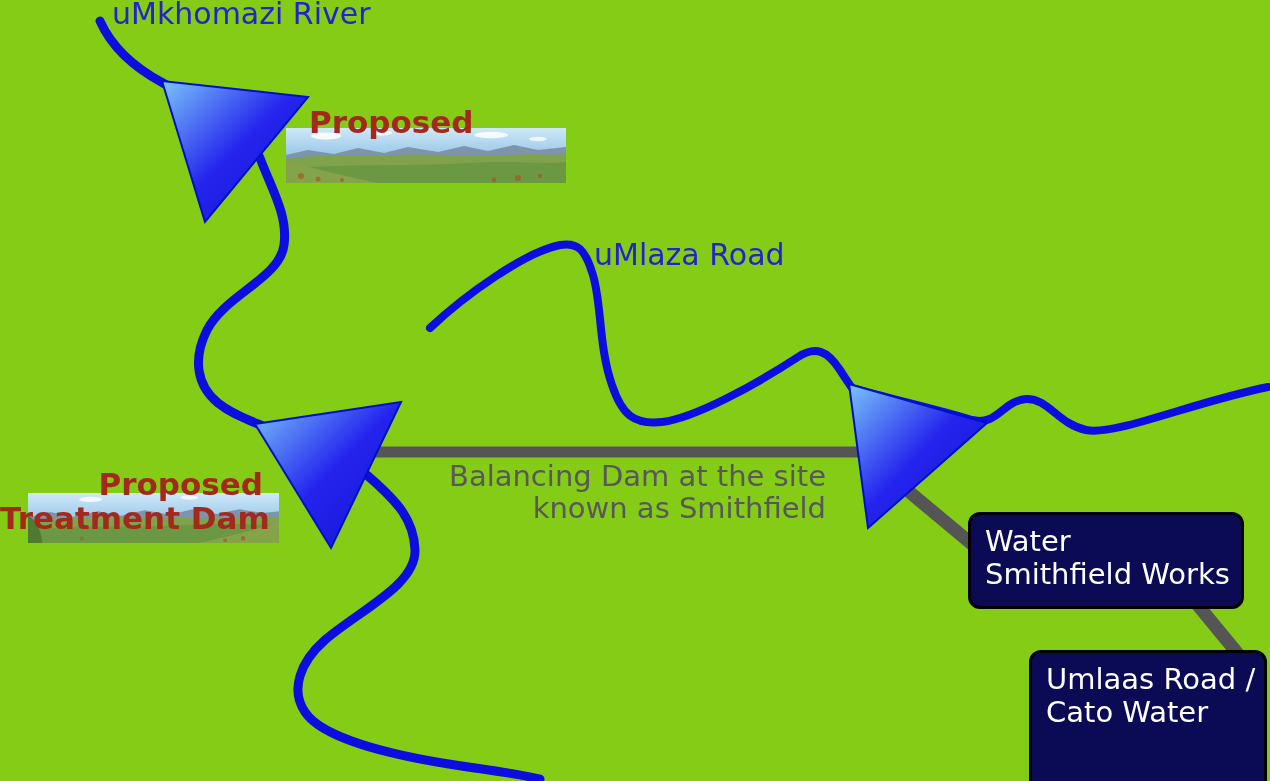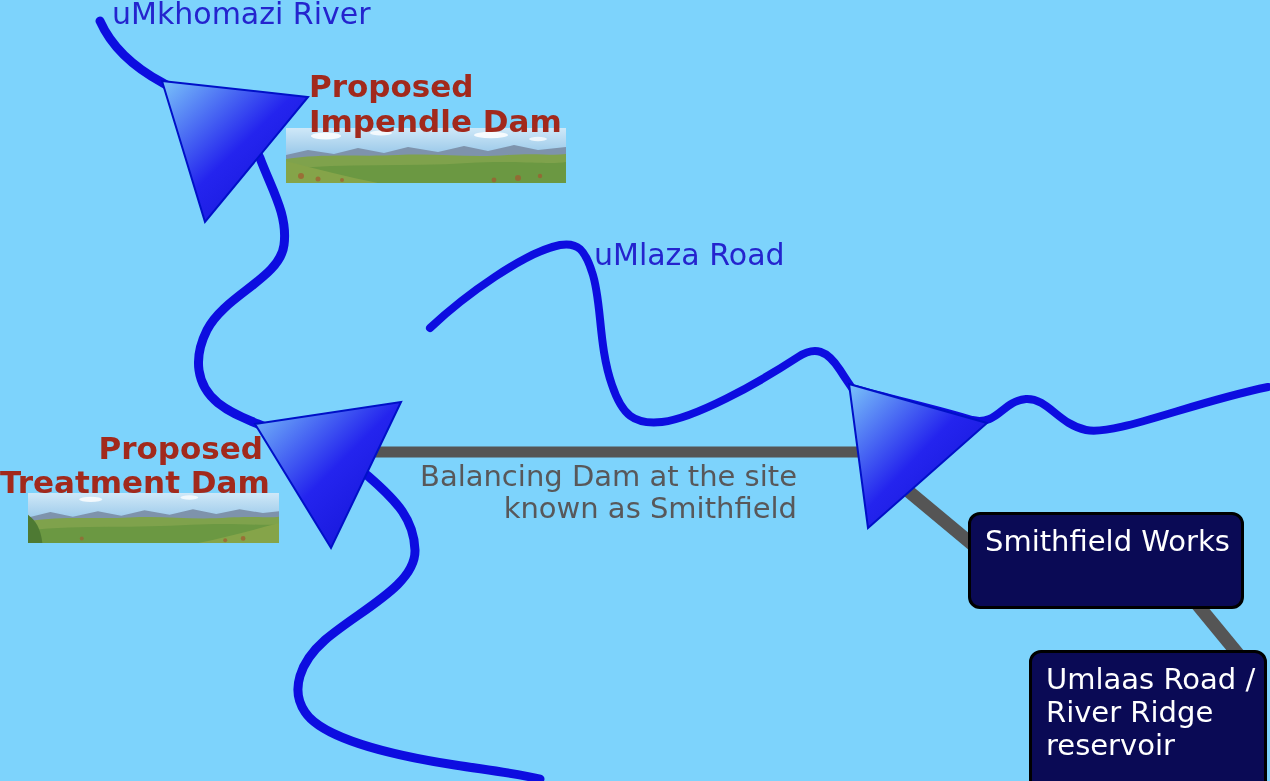--- a/index.html
+++ b/index.html
@@ -1,25 +1,25 @@
 <!DOCTYPE html>
 <html><head>
 <meta charset="utf-8">
 <style>
   html,body{margin:0;padding:0;background:#fff;}
   .canvas{
-    position:relative;width:1270px;height:781px;background:#7dd3fc;overflow:hidden;
+    position:relative;width:1270px;height:781px;background:#84cc16;overflow:hidden;
     font-family:"DejaVu Sans","Liberation Sans",sans-serif;
   }
   .layer{position:absolute;left:0;top:0;width:1270px;height:781px;}
   .svg-layer{z-index:2;}
   .photo{position:absolute;z-index:1;}
   .label{position:absolute;white-space:nowrap;z-index:3;}
   .river-label{color:#2424CE;font-size:30px;}
-  .dam-label{color:#A2291C;font-weight:bold;font-size:31px;line-height:35px;}
+  .dam-label{color:#A2291C;font-weight:bold;font-size:31px;line-height:35px;margin-top:36px;}
   .dam-label div{white-space:nowrap;}
   .smithfield{text-align:right;line-height:34px;}
   .gray-label{color:#58585A;font-size:29px;line-height:32px;text-align:right;}
   .navy-box{
     position:absolute;z-index:4;box-sizing:border-box;
     background:#0A0A55;border:3px solid #000000;border-radius:12px;
     color:#FFFFFF;font-size:29px;line-height:33px;padding:10px 14px;
   }
   .navy-box div{white-space:nowrap;}
 </style>
@@ -116,36 +116,35 @@
     <polygon points="255,424 401,402 331,548" fill="url(#tri)" stroke="#0010C8" stroke-width="2"></polygon>
     <polygon points="849,384 987,423 868,528" fill="url(#tri)" stroke="#0010C8" stroke-width="2"></polygon>
   </svg>
 
   <div class="label river-label" style="left:112px;top:-4px;">uMkhomazi River</div>
 
   <div class="label river-label" style="left:594px;top:237px;">uMlaza Road</div>
 
   <div class="label dam-label" style="left:309px;top:69px;">
     <div>Proposed</div>
-    <div>Impendle Dam</div>
   </div>
 
   <div class="label dam-label smithfield" style="left:0px;top:431px;width:263px;">
     <div>Proposed</div>
     <div>Treatment Dam</div>
   </div>
 
-  <div class="label gray-label" style="left:397px;top:460px;width:400px;">
+  <div class="label gray-label" style="left:426px;top:460px;width:400px;">
     <div>Balancing Dam at the site</div>
     <div>known as Smithfield</div>
   </div>
 
   <div class="navy-box" style="left:968px;top:512px;width:276px;height:97px;">
+    <div>Water</div>
     <div>Smithfield Works</div>
   </div>
 
   <div class="navy-box" style="left:1029px;top:650px;width:238px;height:145px;">
     <div>Umlaas Road /</div>
-    <div>River Ridge</div>
-    <div>reservoir</div>
+    <div>Cato Water</div>
   </div>
 
 </div>
 
 </body></html>

